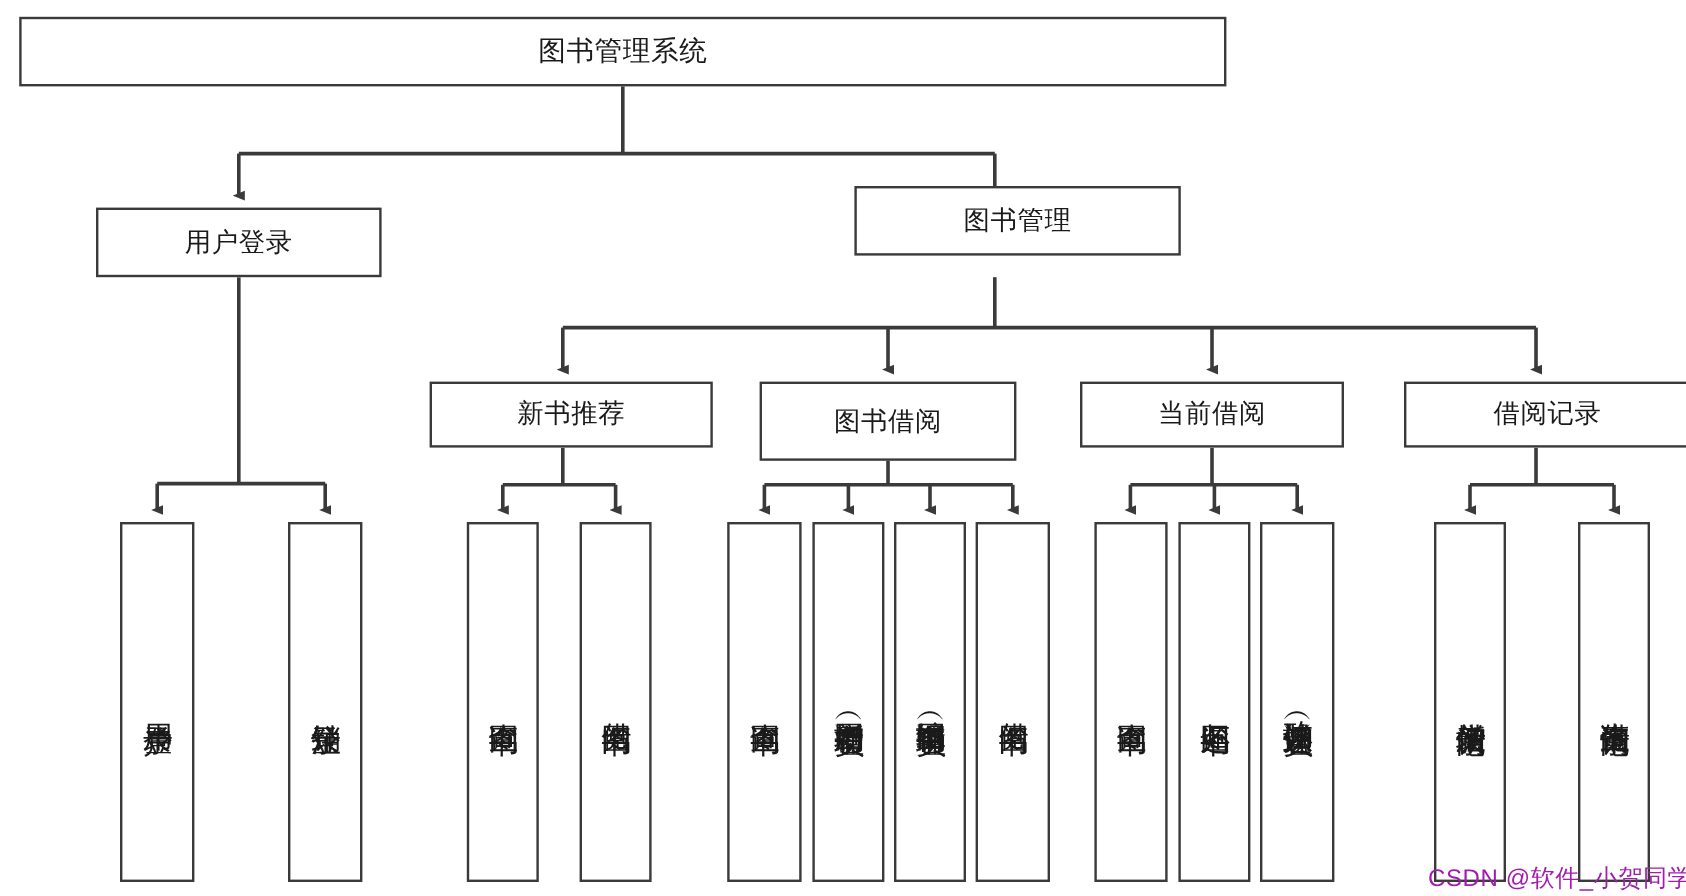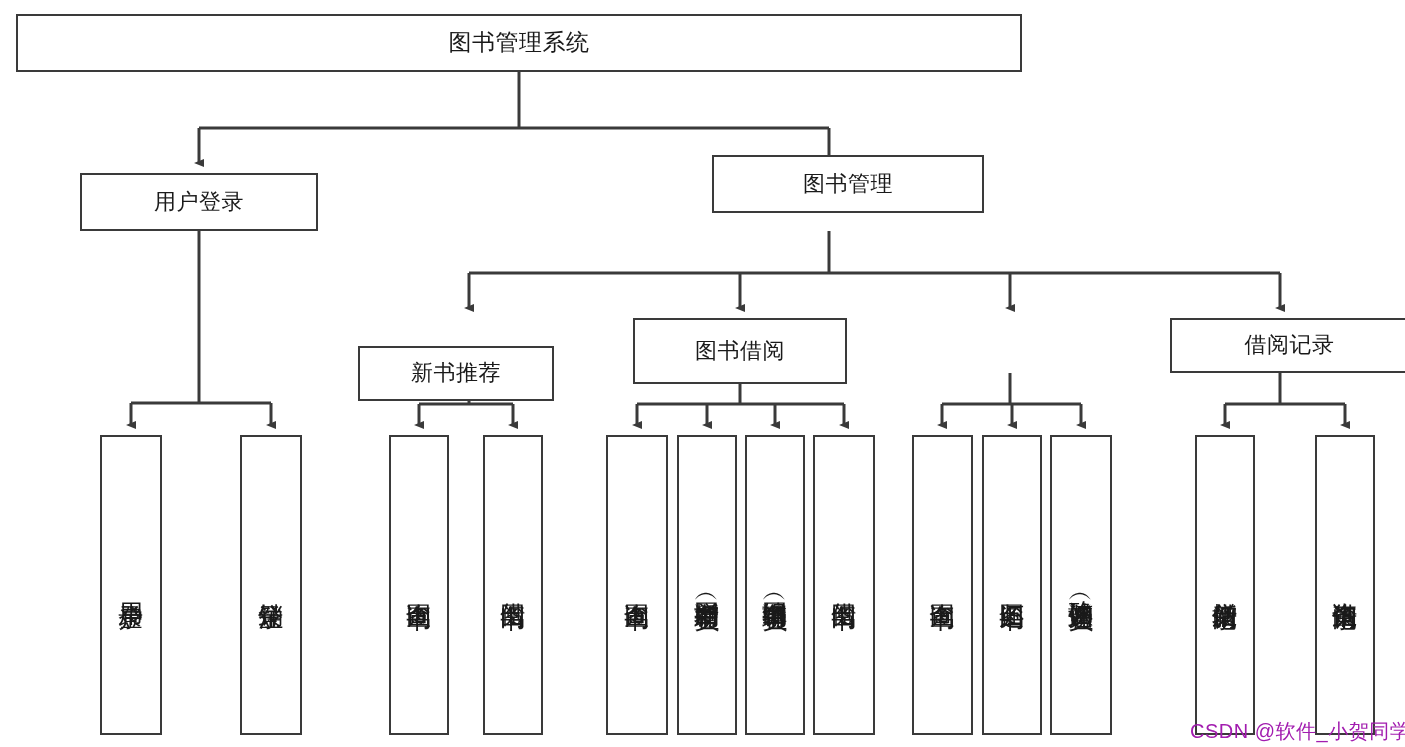--- a/index.html
+++ b/index.html
@@ -126,25 +126,28 @@
     <span>图书管理系统</span>
   </div>
 
   <div class="node horiz" style="left:80px;top:173px;width:238px;height:58px;">
     <span>用户登录</span>
   </div>
   <div class="node horiz" style="left:712px;top:155px;width:272px;height:58px;">
     <span>图书管理</span>
   </div>
 
-  <div class="node horiz" style="left:358px;top:318px;width:196px;height:55px;margin-top:28px;">
+  <div class="node horiz" style="left:358px;top:318px;width:236px;height:55px;">
     <span>新书推荐</span>
   </div>
   <div class="node horiz" style="left:633px;top:318px;width:214px;height:66px;">
     <span>图书借阅</span>
+  </div>
+  <div class="node horiz" style="left:900px;top:318px;width:220px;height:55px;">
+    <span>当前借阅</span>
   </div>
   <div class="node horiz" style="left:1170px;top:318px;width:239px;height:55px;">
     <span>借阅记录</span>
   </div>
 
   <div class="node leaf" style="left:100px;top:435px;width:62px;height:300px;">
     <span class="vtext">用户登录</span>
   </div>
   <div class="node leaf" style="left:240px;top:435px;width:62px;height:300px;">
     <span class="vtext">注销登录</span>

